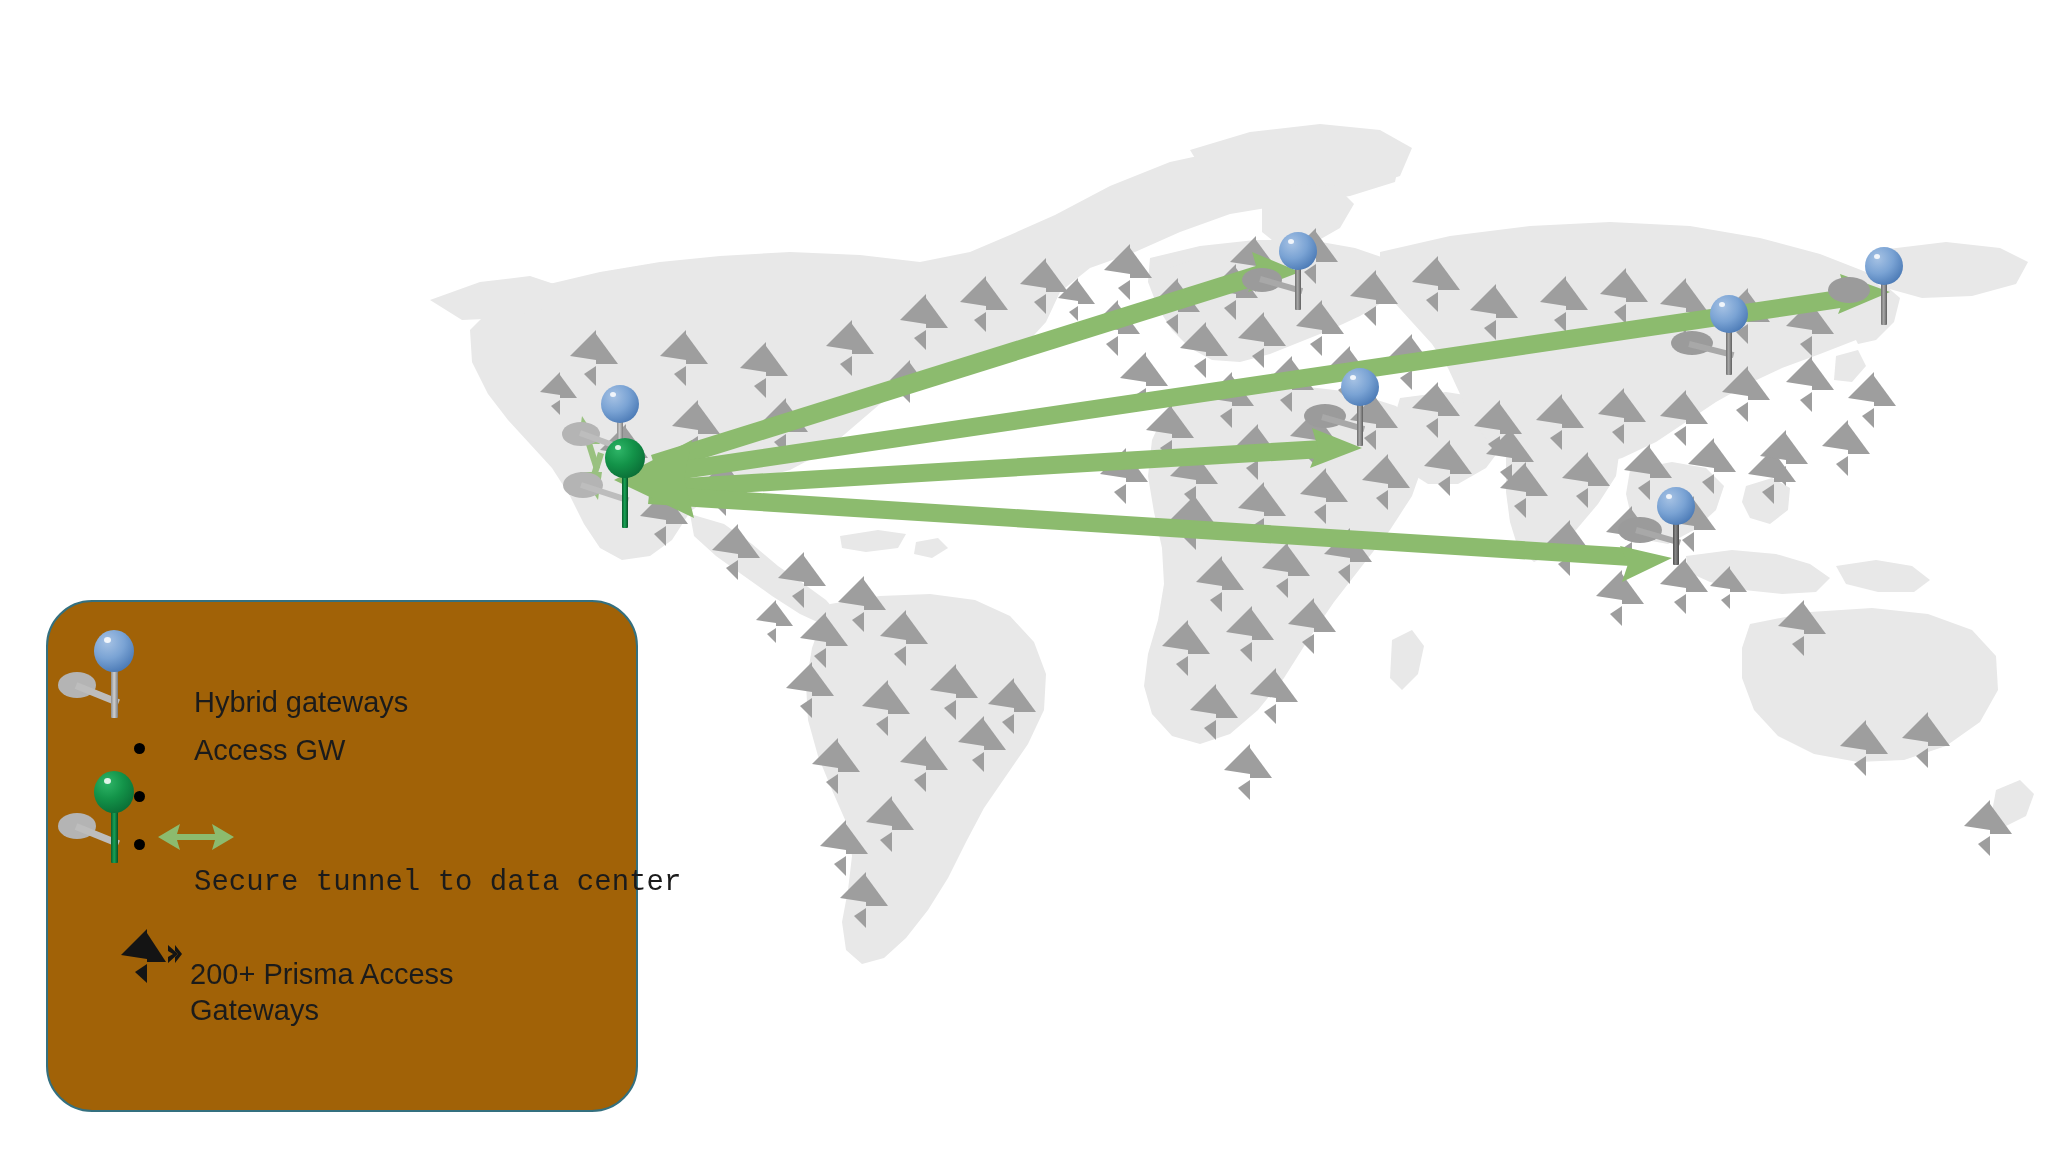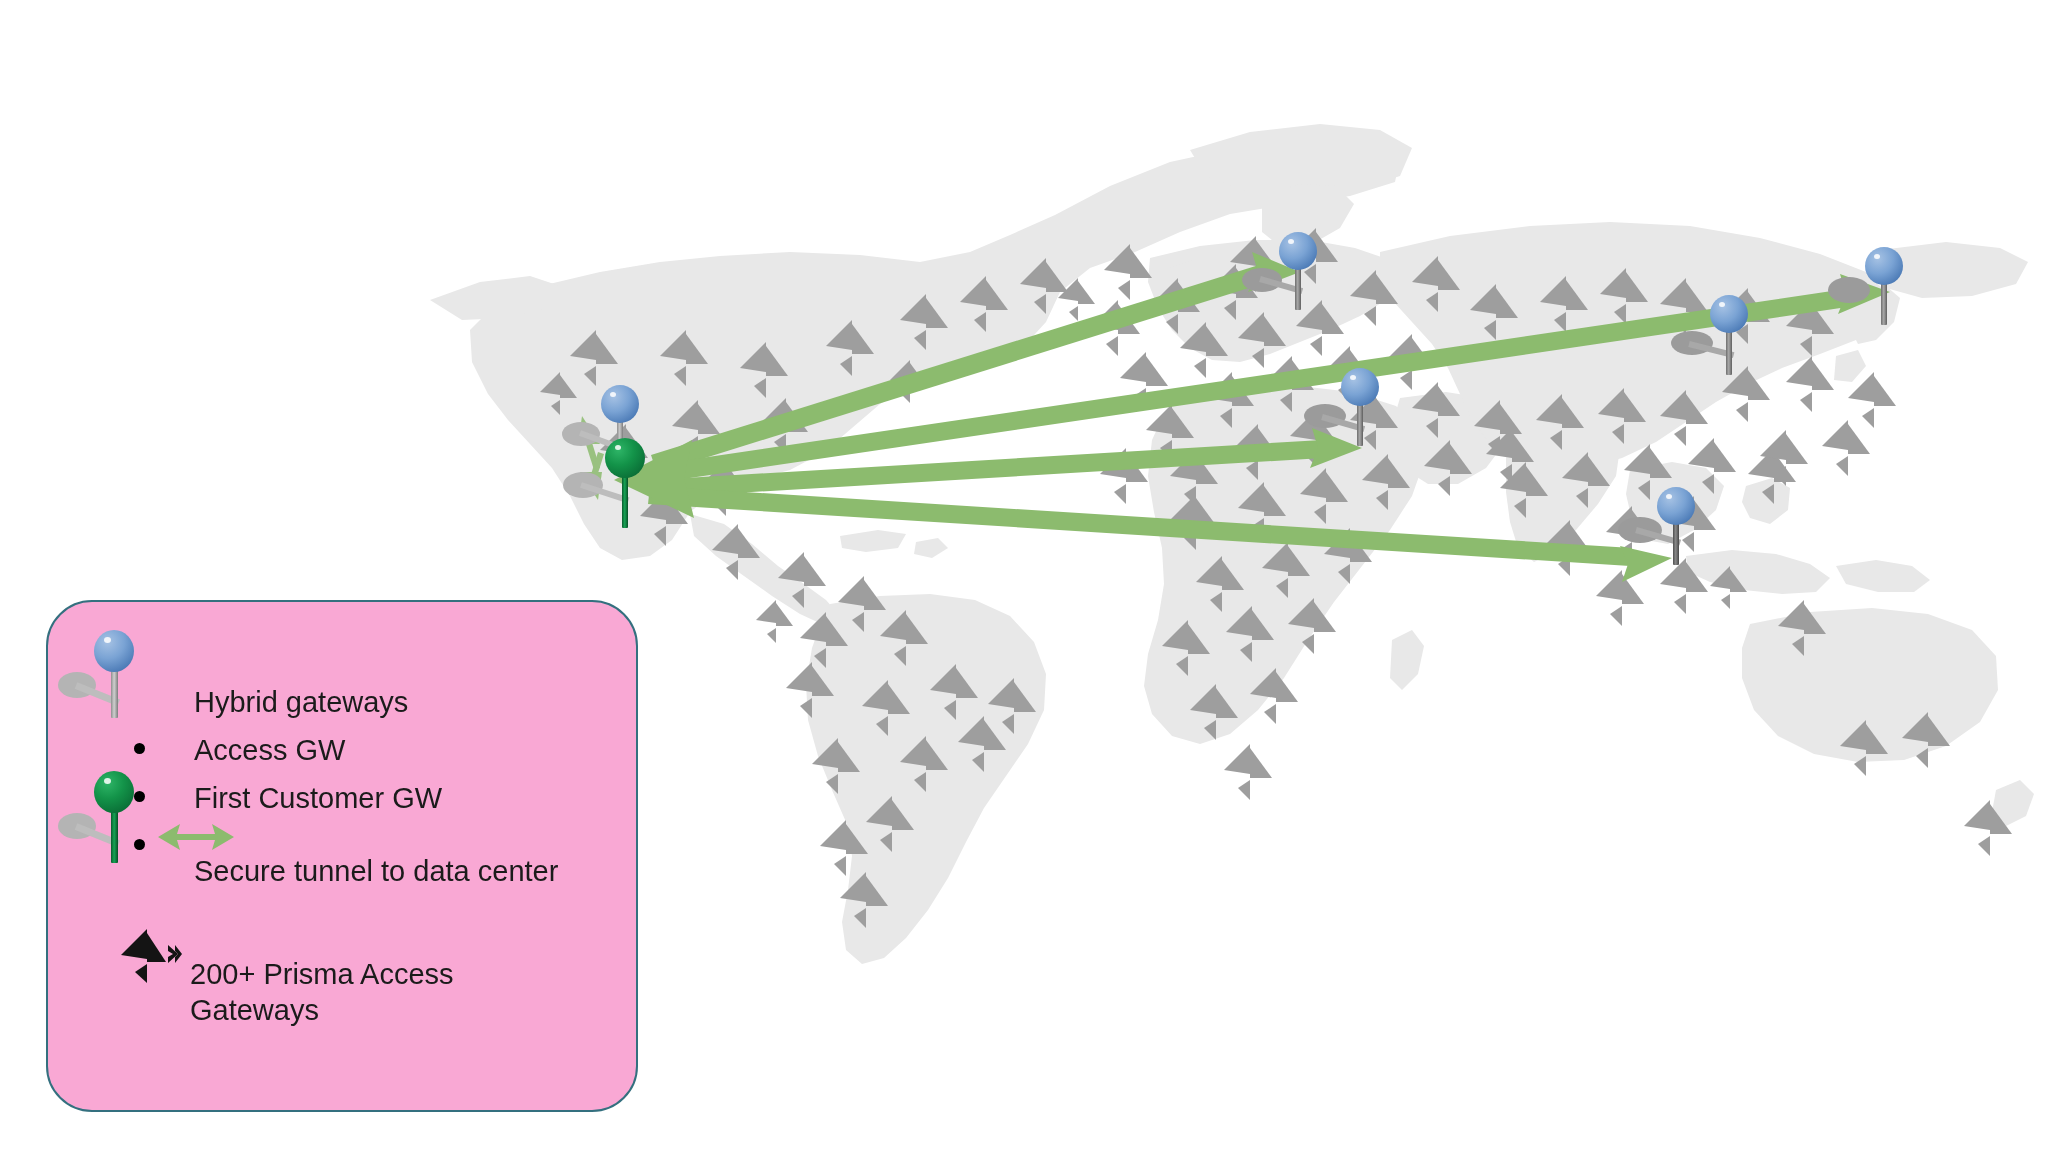--- a/index.html
+++ b/index.html
@@ -31,21 +31,21 @@
 
   
   #legend {
     position: absolute;
     left: 46px;
     top: 600px;
     width: 592px;
     height: 512px;
     border: 2px solid #34707f;
     border-radius: 46px;
-    background: #f9a8d4;
+    background: #a16207;
     box-sizing: border-box;
   }
 
   .legend-row { position: absolute; }
 
   .legend-text {
     font-size: 29px;
     color: #1b1b1b;
     line-height: 32px;
     white-space: nowrap;
@@ -430,21 +430,20 @@
       <div class="needle" style="left:-3px; top:-8px; width:7px; height:52px;
                   background:linear-gradient(90deg,#8f8f8f,#cfcfcf 45%,#7d7d7d);"></div>
       <div class="head" style="left:-20px; top:-44px; width:40px; height:42px;
                   background:radial-gradient(circle at 34% 28%, #a6c2e4 0%, #7aa3d4 42%, #4a79b5 80%, #3b669f 100%);"></div>
       <div class="glint" style="left:-10px; top:-37px; width:7px; height:6px;"></div>
     </div>
 
     <div class="legend-row" style="left:146px; top:84px;">
       <div class="legend-text">Hybrid gateways</div>
       <div class="legend-text" style="margin-top:16px;">Access GW</div>
-      <div class="legend-text" style="margin-top:16px;">First Customer GW</div>
     </div>
 
     <div class="bullet-dot" style="left:86px; top:141px;"></div>
     <div class="bullet-dot" style="left:86px; top:189px;"></div>
     <div class="bullet-dot" style="left:86px; top:237px;"></div>
 
     <div class="pin" style="left:66px; top:213px;">
       <div class="shadow-ellipse" style="left:-56px; top:-2px; width:38px; height:26px;"></div>
       <div class="shadow-stick" style="left:-38px; top:8px; width:46px; height:7px; transform:rotate(22deg);"></div>
       <div class="needle" style="left:-3px; top:-8px; width:7px; height:56px;
@@ -455,21 +454,21 @@
     </div>
 
     <svg id="legend-arrow" style="left:110px; top:218px;" width="76" height="34" viewBox="0 0 76 34" xmlns="http://www.w3.org/2000/svg">
       <g fill="#8cbb6e">
         <polygon points="0,17 22,4 19,14 19,20 22,30"></polygon>
         <polygon points="76,17 54,4 57,14 57,20 54,30"></polygon>
         <rect x="18" y="14" width="40" height="6"></rect>
       </g>
     </svg>
 
-    <div class="legend-text" style="position:absolute; left:146px; top:253px;">Secure tunnel to data center</div>
+    <div class="legend-text" style="position:absolute; left:146px; top:265px;font-family:Liberation Mono, monospace;">Secure tunnel to data center</div>
 
     <svg id="pa-icon" style="left:72px; top:326px;" width="62" height="58" viewBox="0 0 62 58" xmlns="http://www.w3.org/2000/svg">
       <g fill="#141414">
         <path d="M 1 27 L 27 1 L 27 31 Z"></path>
         <path d="M 27 5 L 46 34 L 27 34 Z"></path>
         <path d="M 27 36 L 27 55 L 15 44 Z"></path>
         <polygon points="48,17 58,26 48,35 48,29 53,26 48,23"></polygon>
         <polygon points="55,17 62,26 55,35 55,29 58,26 55,23"></polygon>
       </g>
     </svg>

